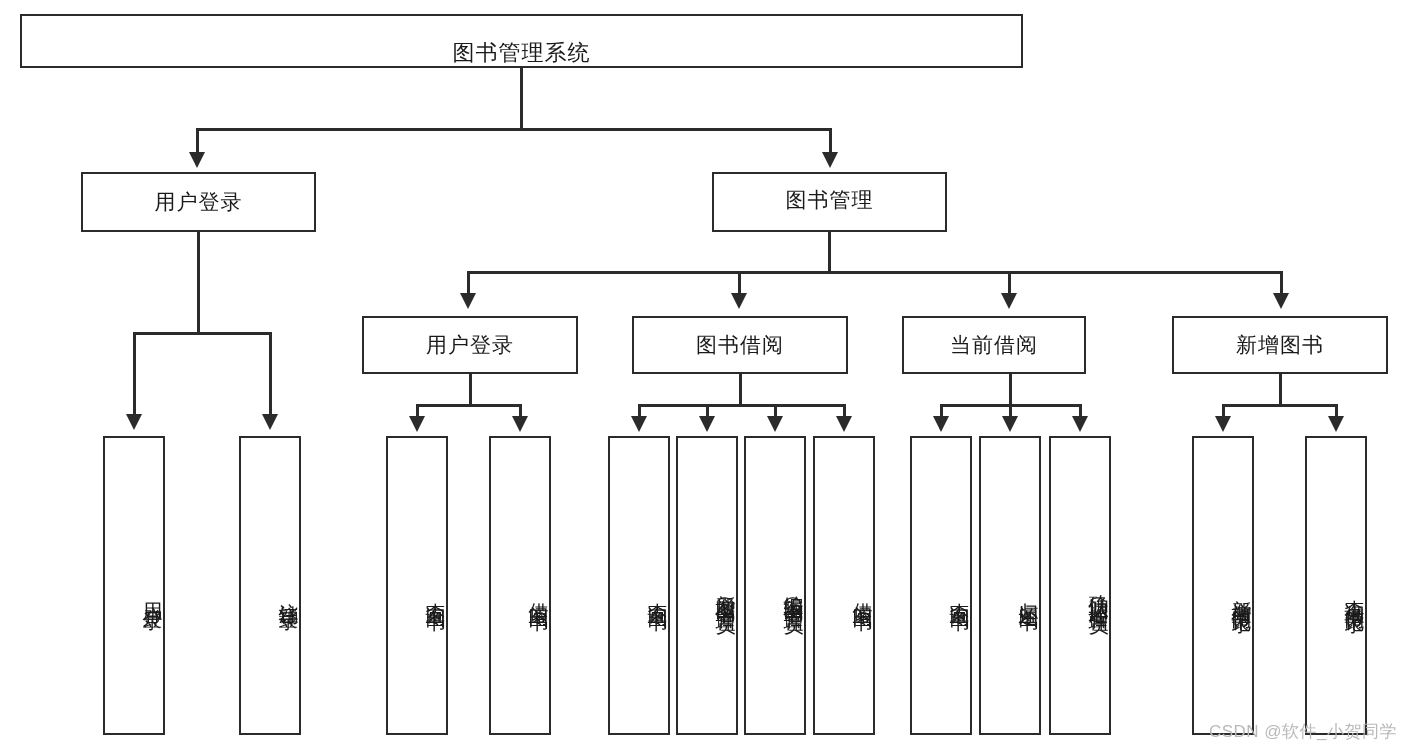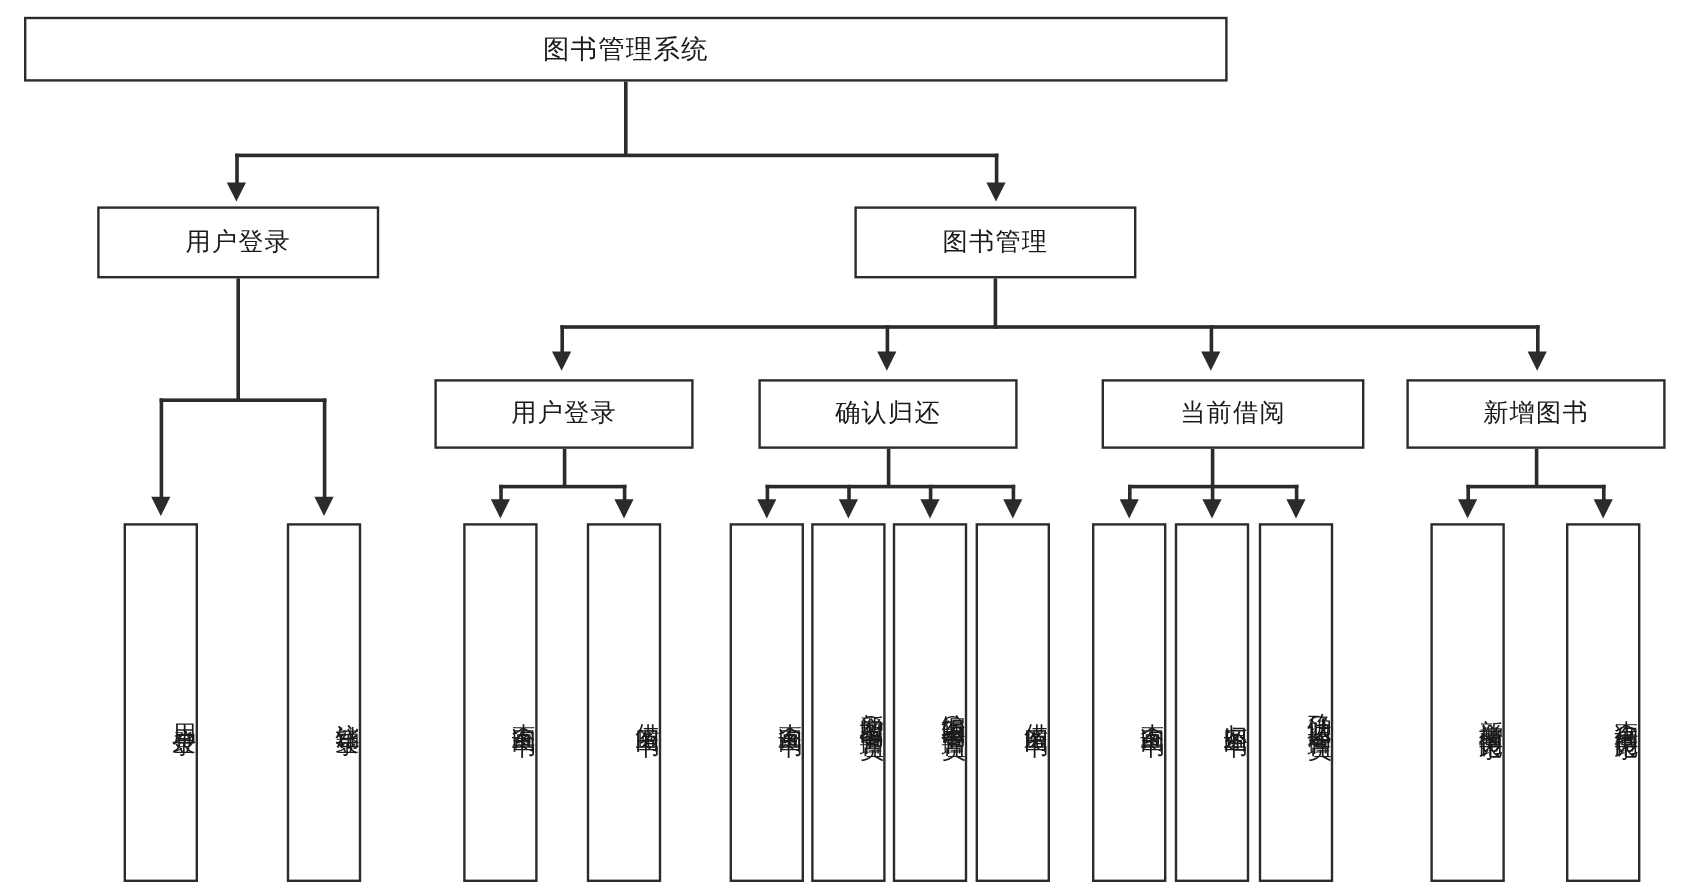--- a/index.html
+++ b/index.html
@@ -76,38 +76,38 @@
     letter-spacing: 0.5px;
     white-space: nowrap;
     pointer-events: none;
   }
 </style>
 </head>
 <body>
 
 <div id="canvas">
 
-  <div class="node h root" style="left:20px; top:14px; width:1003px; height:54px;">
+  <div class="node h root" style="left:20px; top:14px; width:1003px; height:54px;align-items:flex-end;">
     <span>图书管理系统</span>
   </div>
 
   <div class="vline" style="left:520px; top:68px; height:62px;"></div>
 
   <div class="hline" style="left:196px; top:128px; width:636px;"></div>
 
   <div class="vline" style="left:196px; top:128px; height:26px;"></div>
   <div class="arrow" style="left:189px; top:152px;"></div>
   <div class="vline" style="left:829px; top:128px; height:26px;"></div>
   <div class="arrow" style="left:822px; top:152px;"></div>
 
   <div class="node h" style="left:81px; top:172px; width:235px; height:60px;">
     <span>用户登录</span>
   </div>
 
-  <div class="node h" style="left:712px; top:172px; width:235px; height:60px;">
+  <div class="node h" style="left:712px; top:172px; width:235px; height:60px;font-family:Liberation Mono, monospace;">
     <span>图书管理</span>
   </div>
 
   <div class="vline" style="left:197px; top:232px; height:102px;"></div>
   <div class="hline" style="left:133px; top:332px; width:139px;"></div>
   <div class="vline" style="left:133px; top:332px; height:84px;"></div>
   <div class="arrow" style="left:126px; top:414px;"></div>
   <div class="vline" style="left:269px; top:332px; height:84px;"></div>
   <div class="arrow" style="left:262px; top:414px;"></div>
 
@@ -123,23 +123,23 @@
   <div class="vline" style="left:1008px; top:271px; height:24px;"></div>
   <div class="arrow" style="left:1001px; top:293px;"></div>
 
   <div class="vline" style="left:1280px; top:271px; height:24px;"></div>
   <div class="arrow" style="left:1273px; top:293px;"></div>
 
   <div class="node h" style="left:362px; top:316px; width:216px; height:58px;">
     <span>用户登录</span>
   </div>
   <div class="node h" style="left:632px; top:316px; width:216px; height:58px;">
-    <span>确认归还</span>
-  </div>
-  <div class="node h" style="left:902px; top:316px; width:219px; height:58px;margin-left:16px;">
+    <span>图书借阅</span>
+  </div>
+  <div class="node h" style="left:902px; top:316px; width:184px; height:58px;">
     <span>当前借阅</span>
   </div>
   <div class="node h" style="left:1172px; top:316px; width:216px; height:58px;">
     <span>新增图书</span>
   </div>
 
   <div class="vline" style="left:469px; top:374px; height:32px;"></div>
   <div class="hline" style="left:416px; top:404px; width:106px;"></div>
   <div class="vline" style="left:416px; top:404px; height:14px;"></div>
   <div class="arrow" style="left:409px; top:416px;"></div>
@@ -210,14 +210,15 @@
     <span class="vtext">确认归还（管理员）</span>
   </div>
 
   <div class="node v" style="left:1192px; top:436px; width:62px; height:299px;">
     <span class="vtext">新增借阅记录</span>
   </div>
   <div class="node v" style="left:1305px; top:436px; width:62px; height:299px;">
     <span class="vtext">查询借阅记录</span>
   </div>
 
+  <div id="watermark">CSDN @软件_小贺同学</div>
 
 </div>
 
 </body></html>

